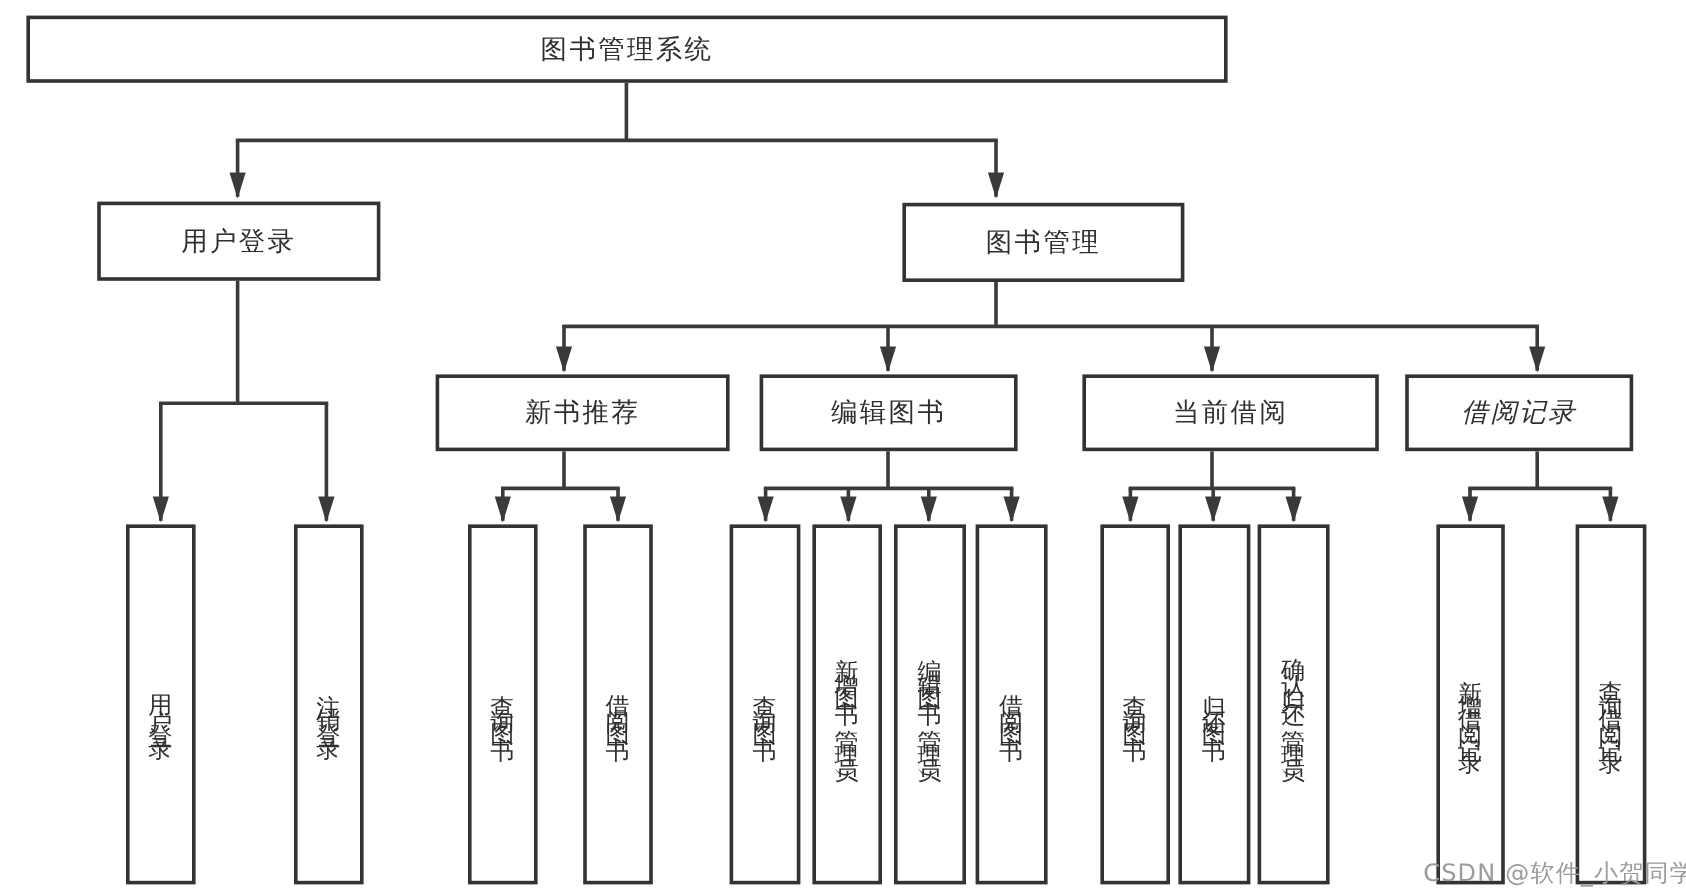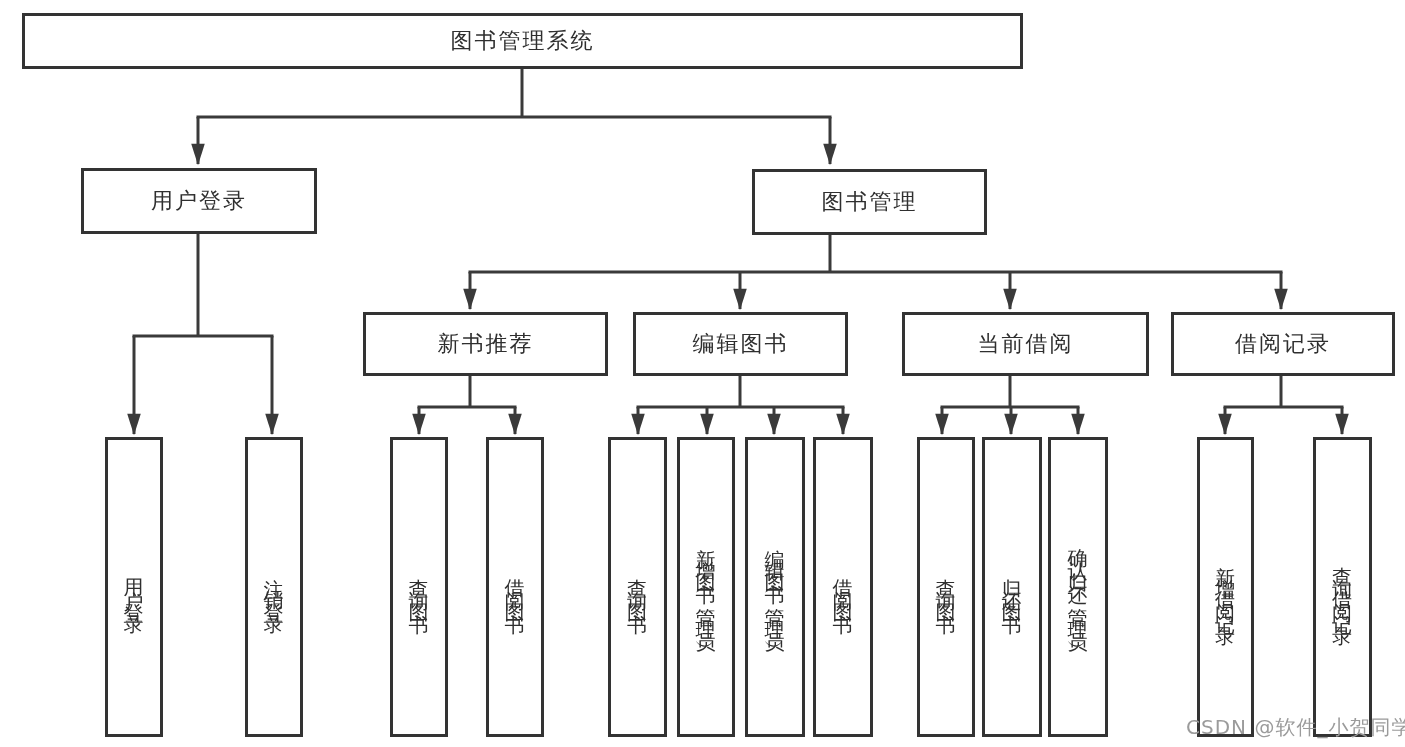--- a/index.html
+++ b/index.html
@@ -101,21 +101,21 @@
   </svg>
 
   <div class="node h-node" style="left:22px;top:13px;width:1001px;height:56px;">图书管理系统</div>
 
   <div class="node h-node" style="left:81px;top:168px;width:236px;height:66px;">用户登录</div>
   <div class="node h-node" style="left:752px;top:169px;width:235px;height:66px;">图书管理</div>
 
   <div class="node h-node" style="left:363px;top:312px;width:245px;height:64px;">新书推荐</div>
   <div class="node h-node" style="left:633px;top:312px;width:215px;height:64px;">编辑图书</div>
   <div class="node h-node" style="left:902px;top:312px;width:247px;height:64px;">当前借阅</div>
-  <div class="node h-node" style="left:1171px;top:312px;width:224px;height:64px;">借阅记录</div>
+  <div class="node h-node" style="left:1171px;top:312px;width:190px;height:64px;font-style:italic;">借阅记录</div>
 
   <div class="node v-node" style="left:105px;top:437px;width:58px;height:300px;">用户登录</div>
   <div class="node v-node" style="left:245px;top:437px;width:58px;height:300px;">注销登录</div>
 
   <div class="node v-node" style="left:390px;top:437px;width:58px;height:300px;">查询图书</div>
   <div class="node v-node" style="left:486px;top:437px;width:58px;height:300px;">借阅图书</div>
 
   <div class="node v-node" style="left:608px;top:437px;width:59px;height:300px;">查询图书</div>
   <div class="node v-node" style="left:677px;top:437px;width:58px;height:300px;">新增图书（管理员）</div>
   <div class="node v-node" style="left:745px;top:437px;width:60px;height:300px;">编辑图书（管理员）</div>

